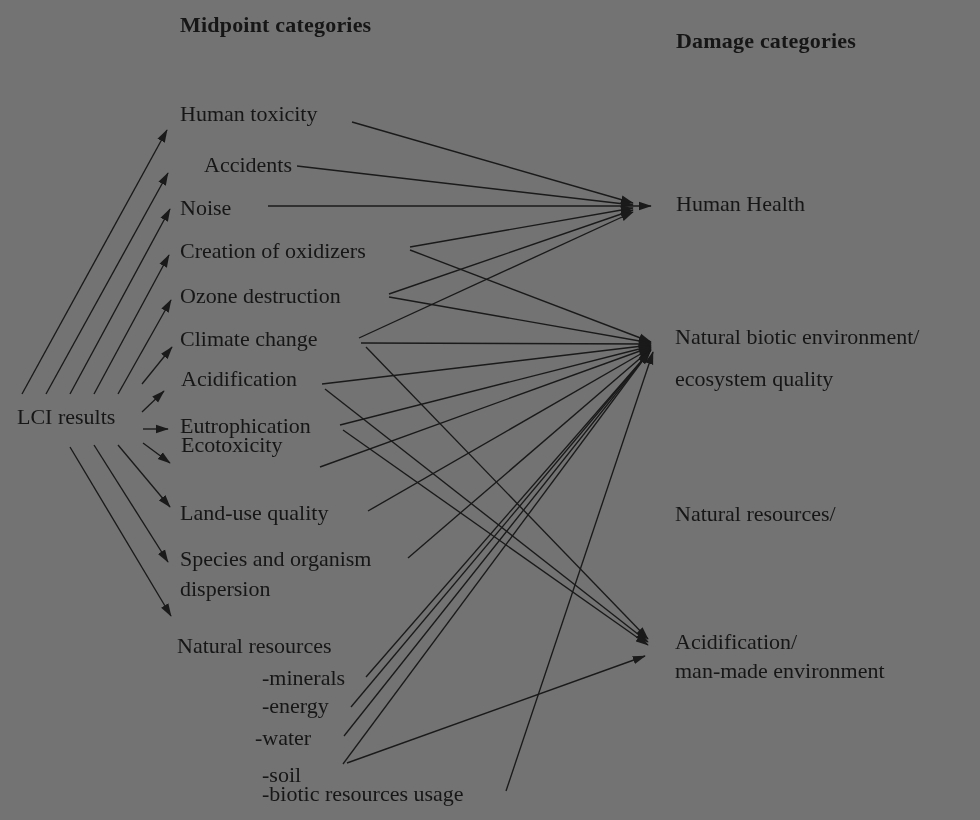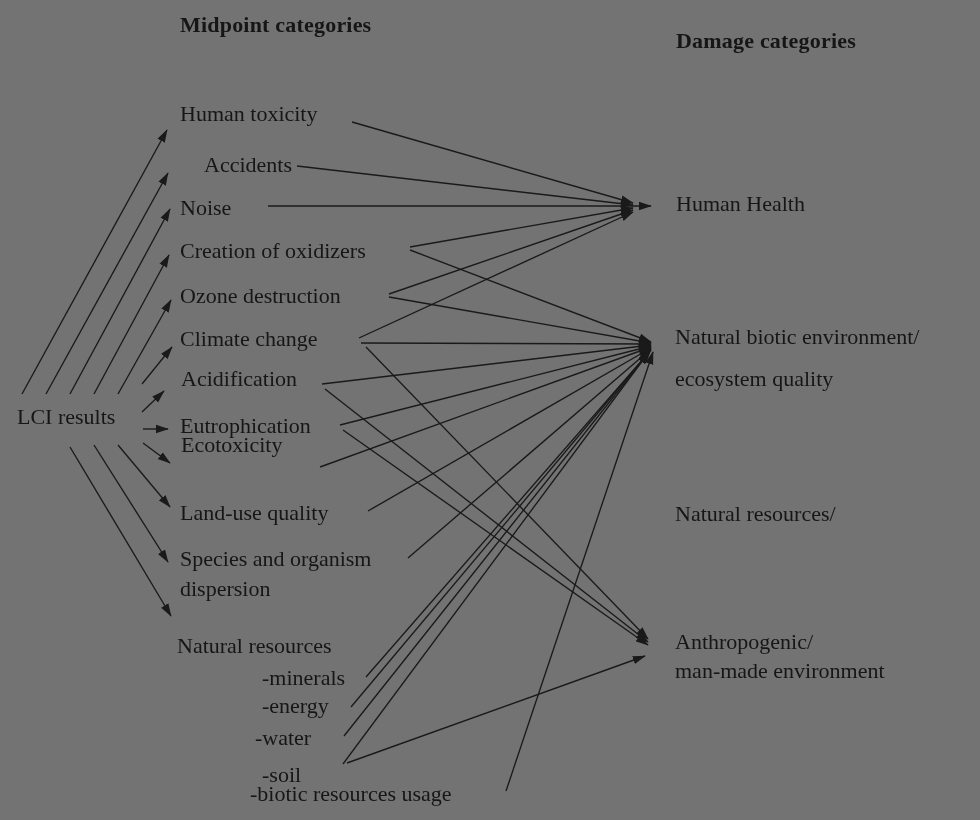--- a/index.html
+++ b/index.html
@@ -121,32 +121,32 @@
       </div>
       <div class="lbl" style="left: 262px; top: 693px;">
         <div>-energy</div>
       </div>
       <div class="lbl" style="left: 255px; top: 725px;">
         <div>-water</div>
       </div>
       <div class="lbl" style="left: 262px; top: 762px;">
         <div>-soil</div>
       </div>
-      <div class="lbl" style="left: 250px; top: 781px;">
+      <div class="lbl" style="left: 262px; top: 781px;">
         <div>-biotic resources usage</div>
       </div>
       <div class="lbl" style="left: 676px; top: 191px;">
         <div>Human Health</div>
       </div>
       <div class="lbl" style="left: 675px; top: 324px;">
         <div>Natural biotic environment/</div>
         <div style="margin-top: 16px;">ecosystem quality</div>
       </div>
       <div class="lbl" style="left: 675px; top: 501px;">
         <div>Natural resources/</div>
       </div>
       <div class="lbl" style="left: 675px; top: 629px;">
-        <div>Anthropogenic/</div>
+        <div>Acidification/</div>
         <div style="margin-top: 3px;">man-made environment</div>
       </div>
     </div>
 
 </div>
 
 </body></html>

